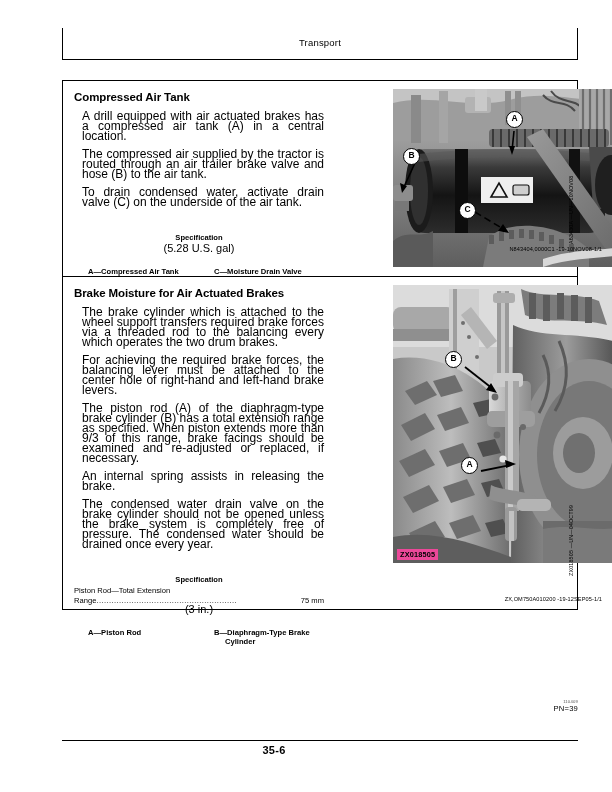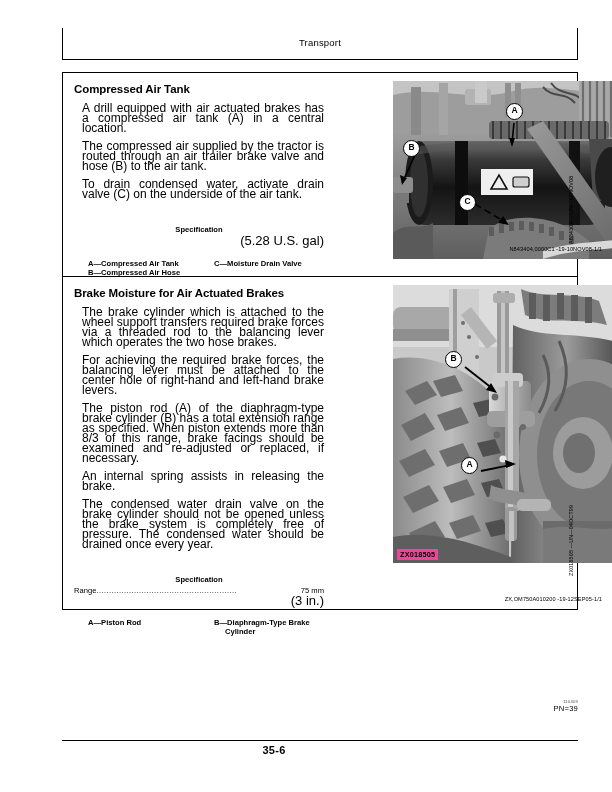--- a/index.html
+++ b/index.html
@@ -5,33 +5,33 @@
   html,body{margin:0;padding:0;background:#fff;}
   body{width:612px;height:792px;font-family:"Liberation Sans",sans-serif;color:#000;position:relative;}
   .page{position:absolute;left:0;top:0;width:612px;height:792px;}
 
   .header-box{position:absolute;left:62px;top:28px;width:516px;height:32px;
     border:1px solid #000;border-top:none;box-sizing:border-box;}
   .header-title{position:absolute;left:0;top:9px;width:100%;text-align:center;
     font-size:9.5px;letter-spacing:.2px;}
 
   .section{position:absolute;left:62px;border:1px solid #000;box-sizing:border-box;background:#fff;}
-  #sec1{top:72px;width:516px;height:218px;}
+  #sec1{top:80px;width:516px;height:218px;}
   #sec2{top:276px;width:516px;height:334px;}
 
   .col-text{position:absolute;left:11px;top:10px;width:250px;}
   h2{font-size:11.5px;font-weight:bold;margin:0 0 8px 0;letter-spacing:-.1px;}
   p.body{font-size:12px;line-height:10px;margin:0 0 8px 8px;text-align:justify;}
 
   .spec-title{font-size:7.6px;font-weight:bold;text-align:center;margin:26px 0 2px 0;}
   .spec-line{font-size:7.6px;line-height:9.6px;position:relative;white-space:nowrap;overflow:hidden;}
   .spec-label{display:inline;}
   .spec-dots{display:inline;letter-spacing:.4px;}
   .spec-val{position:absolute;right:0;top:0;}
-  .spec-sub{font-size:13px;text-align:right;line-height:9.6px;}
+  .spec-sub{font-size:11px;text-align:center;line-height:9.6px;}
   .spec-plain{font-size:7.6px;line-height:9.6px;}
 
   .legend{position:relative;margin-top:13px;font-size:7.6px;font-weight:bold;line-height:9.3px;}
   .legend .lg-col{position:absolute;top:0;}
   .lg-a{left:14px;}
   .lg-c{left:140px;}
   .lg-indent{padding-left:11px;}
 
   .figure{position:absolute;overflow:hidden;}
   #fig1{left:330px;top:8px;width:228px;height:178px;}
@@ -207,27 +207,28 @@
       <div class="callout" style="left:66px;top:113px;">C</div>
     </div>
   </div>
 
   <div class="vlabel" id="vl1">A63430A —UN—10NOV08</div>
   <div class="fig-cap" id="cap1">N843404,0000C1 -19-10NOV08-1/1</div>
 
   <div class="section" id="sec2">
     <div class="col-text">
       <h2>Brake Moisture for Air Actuated Brakes</h2>
-      <p class="body">The brake cylinder which is attached to the wheel support transfers required brake forces via a threaded rod to the balancing lever which operates the two hose brakes.</p>
+      <p class="body">The brake cylinder which is attached to the wheel support transfers required brake forces via a threaded rod to the balancing every which operates the two drum brakes.</p>
       <p class="body">For achieving the required brake forces, the balancing lever must be attached to the center hole of right-hand and left-hand brake levers.</p>
-      <p class="body">The piston rod (A) of the diaphragm-type brake cylinder (B) has a total extension range as specified. When piston extends more than 8/3 of this range, brake facings should be examined and re-adjusted or replaced, if necessary.</p>
+      <p class="body">The piston rod (A) of the diaphragm-type brake cylinder (B) has a total extension range as specified. When piston extends more than 9/3 of this range, brake facings should be examined and re-adjusted or replaced, if necessary.</p>
       <p class="body">An internal spring assists in releasing the brake.</p>
       <p class="body">The condensed water drain valve on the brake cylinder should not be opened unless the brake system is completely free of pressure. The condensed water should be drained once every year.</p>
 
       <div class="spec-title">Specification</div>
+      <div class="spec-plain">Piston Rod—Total Extension</div>
       <div class="spec-line"><span class="spec-label">Range</span><span class="spec-dots">........................................................</span><span class="spec-val">75 mm</span></div>
       <div class="spec-sub">(3 in.)</div>
 
       <div class="legend">
         <div class="lg-col lg-a">
           <div>A—Piston Rod</div>
         </div>
         <div class="lg-col lg-c">
           <div>B—Diaphragm-Type Brake</div>
           <div class="lg-indent">Cylinder</div>

